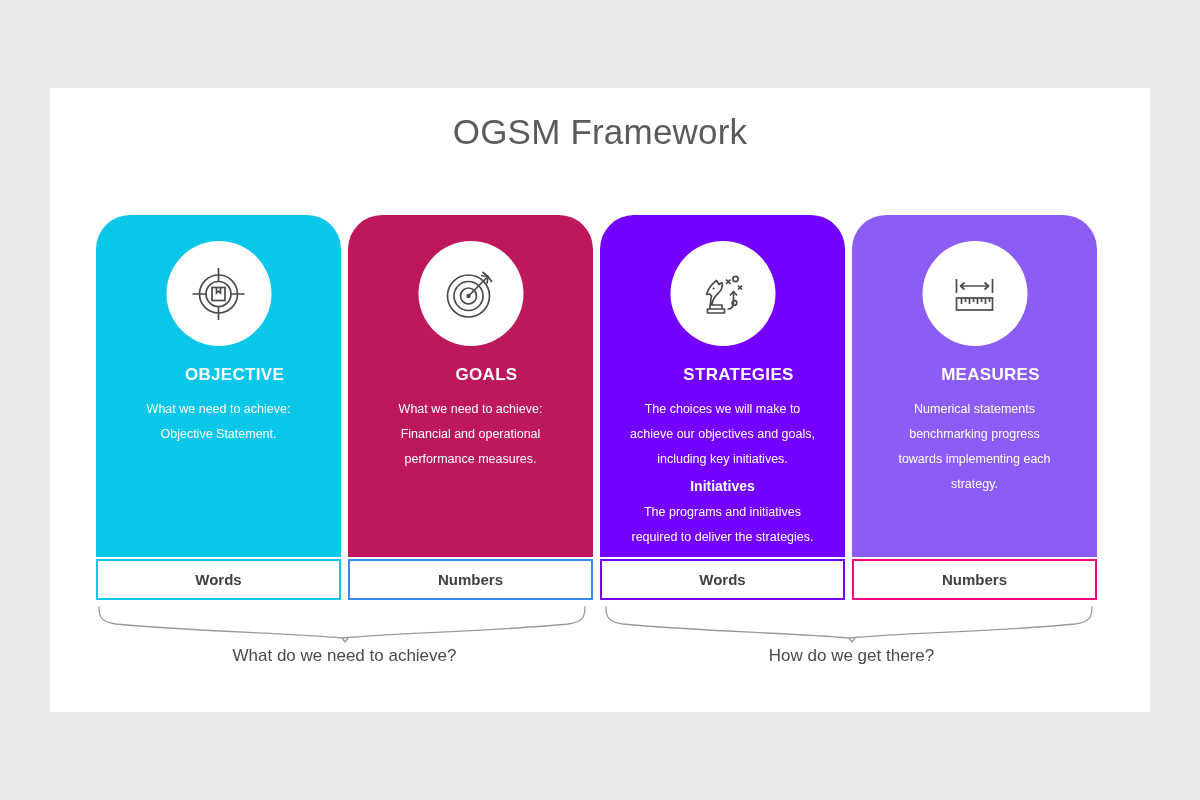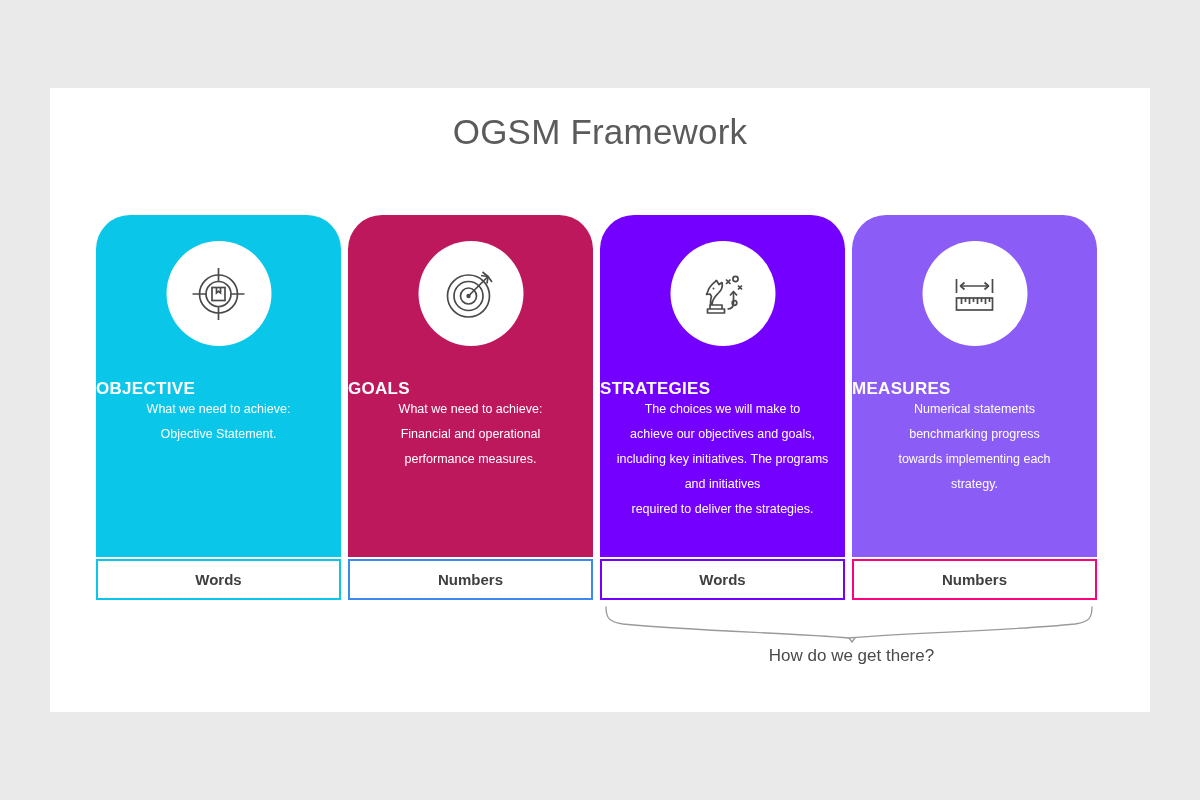--- a/index.html
+++ b/index.html
@@ -82,28 +82,28 @@
     background: #ffffff;
     display: flex;
     align-items: center;
     justify-content: center;
   }
   .icon-circle svg {
     display: block;
   }
   .card-title {
     position: absolute;
-    left: 0;
+    left: 16px;
     top: 150px;
     width: 245px;
+    text-align: center;
     color: #ffffff;
     font-size: 17px;
     font-weight: bold;
     letter-spacing: 0.3px;
-    margin-top: 14px;
   }
   .card-text {
     position: absolute;
     left: 8px;
     top: 182px;
     width: 229px;
     text-align: center;
     color: #ffffff;
     font-size: 12.5px;
     line-height: 25px;
@@ -238,20 +238,21 @@
               <circle cx="44" cy="16" r="2.6"></circle>
               <circle cx="43" cy="40" r="2.3"></circle>
             </svg>
           </span>
         </div>
         <div class="card-title">STRATEGIES</div>
         <div class="card-text">
           <span>The choices we will make to</span><br>
           <span>achieve our objectives and goals,</span><br>
           <span>including key initiatives.</span>
+          <span class="card-subhead">Initiatives</span>
           <span>The programs and initiatives</span><br>
           <span>required to deliver the strategies.</span>
         </div>
       </div>
       <div class="card-footer" id="foot2" style="border-color: rgb(116, 0, 255);">Words</div>
     </div>
 
     <div class="card c3">
       <div class="card-body" id="body3" style="background: #8b5cf6;">
         <div class="icon-circle">
@@ -281,20 +282,27 @@
           <span>towards implementing each</span><br>
           <span>strategy.</span>
         </div>
       </div>
       <div class="card-footer" id="foot3" style="border-color: rgb(255, 0, 128);">Numbers</div>
     </div>
 
   </div>
 
   <div class="braces">
+    <div class="brace-group g0">
+      <svg width="497" height="40" viewBox="0 0 497 40" fill="none" stroke="#9a9a9a" stroke-width="1.3">
+        <path d="M3 3 C3 14 6 18 20 20 C90 27 190 29 246 34 C302 29 402 27 472 20 C486 18 489 14 489 3" stroke-linecap="round"></path>
+        <path d="M246 34 L249 38 L252 34" stroke-linecap="round" stroke-linejoin="round"></path>
+      </svg>
+      <div class="brace-label">What do we need to achieve?</div>
+    </div>
     <div class="brace-group g1">
       <svg width="497" height="40" viewBox="0 0 497 40" fill="none" stroke="#9a9a9a" stroke-width="1.3">
         <path d="M3 3 C3 14 6 18 20 20 C90 27 190 29 246 34 C302 29 402 27 472 20 C486 18 489 14 489 3" stroke-linecap="round"></path>
         <path d="M246 34 L249 38 L252 34" stroke-linecap="round" stroke-linejoin="round"></path>
       </svg>
       <div class="brace-label">How do we get there?</div>
     </div>
   </div>
 
 </div>

